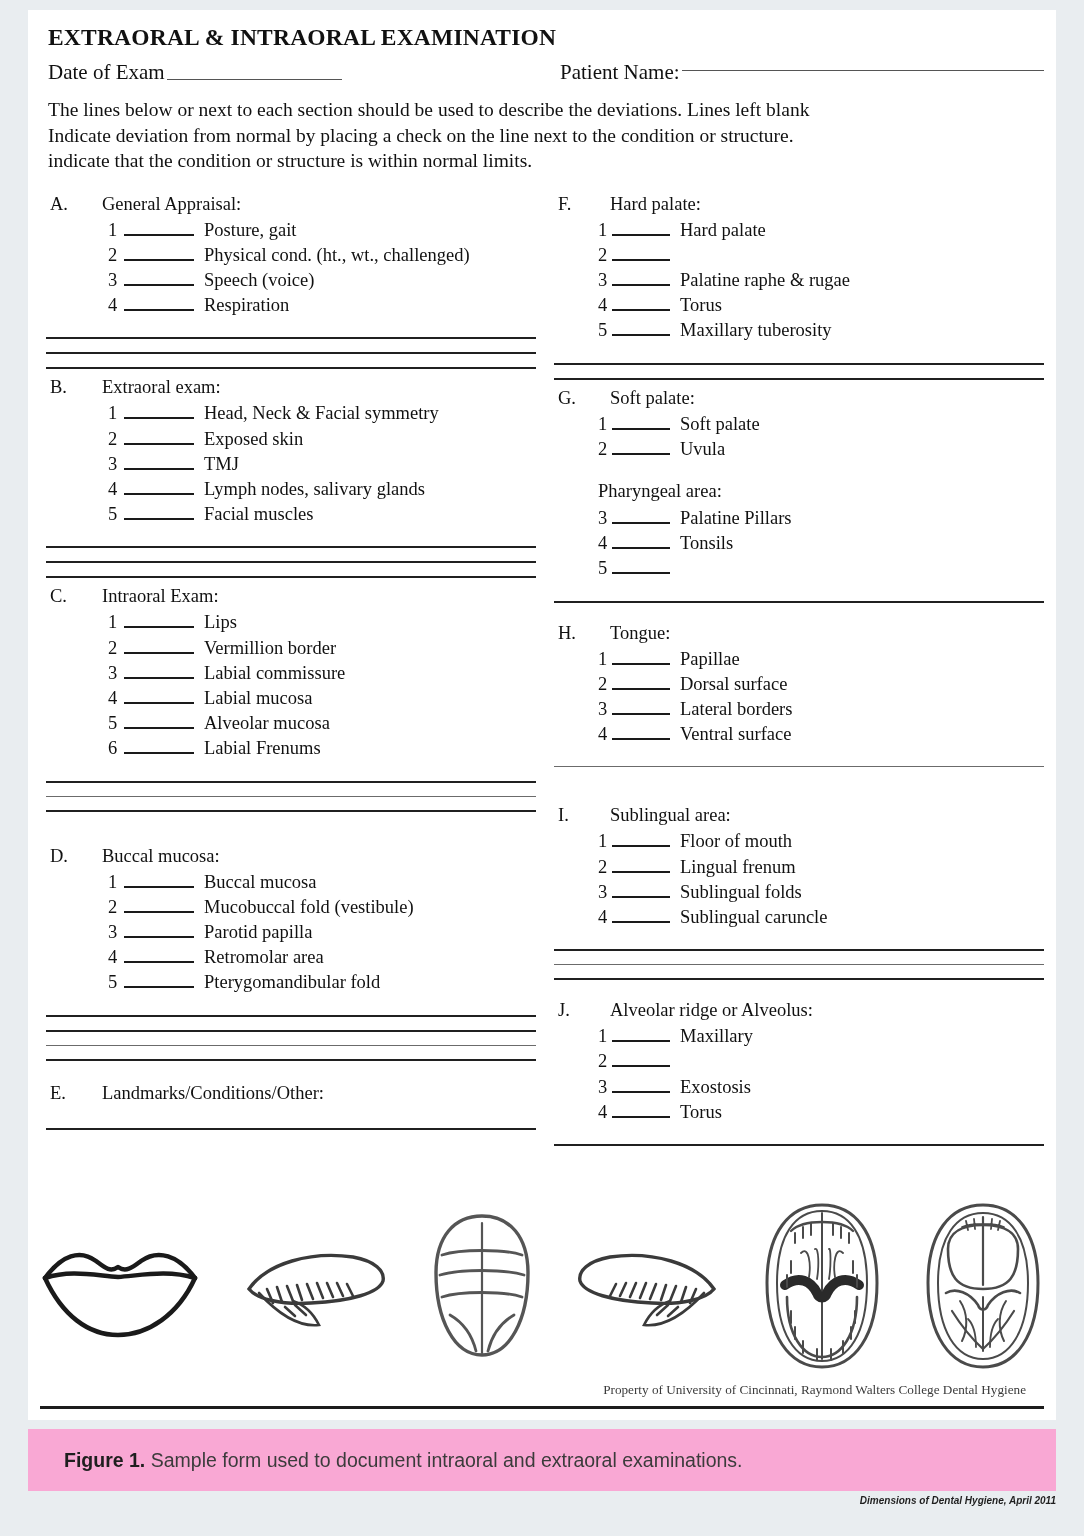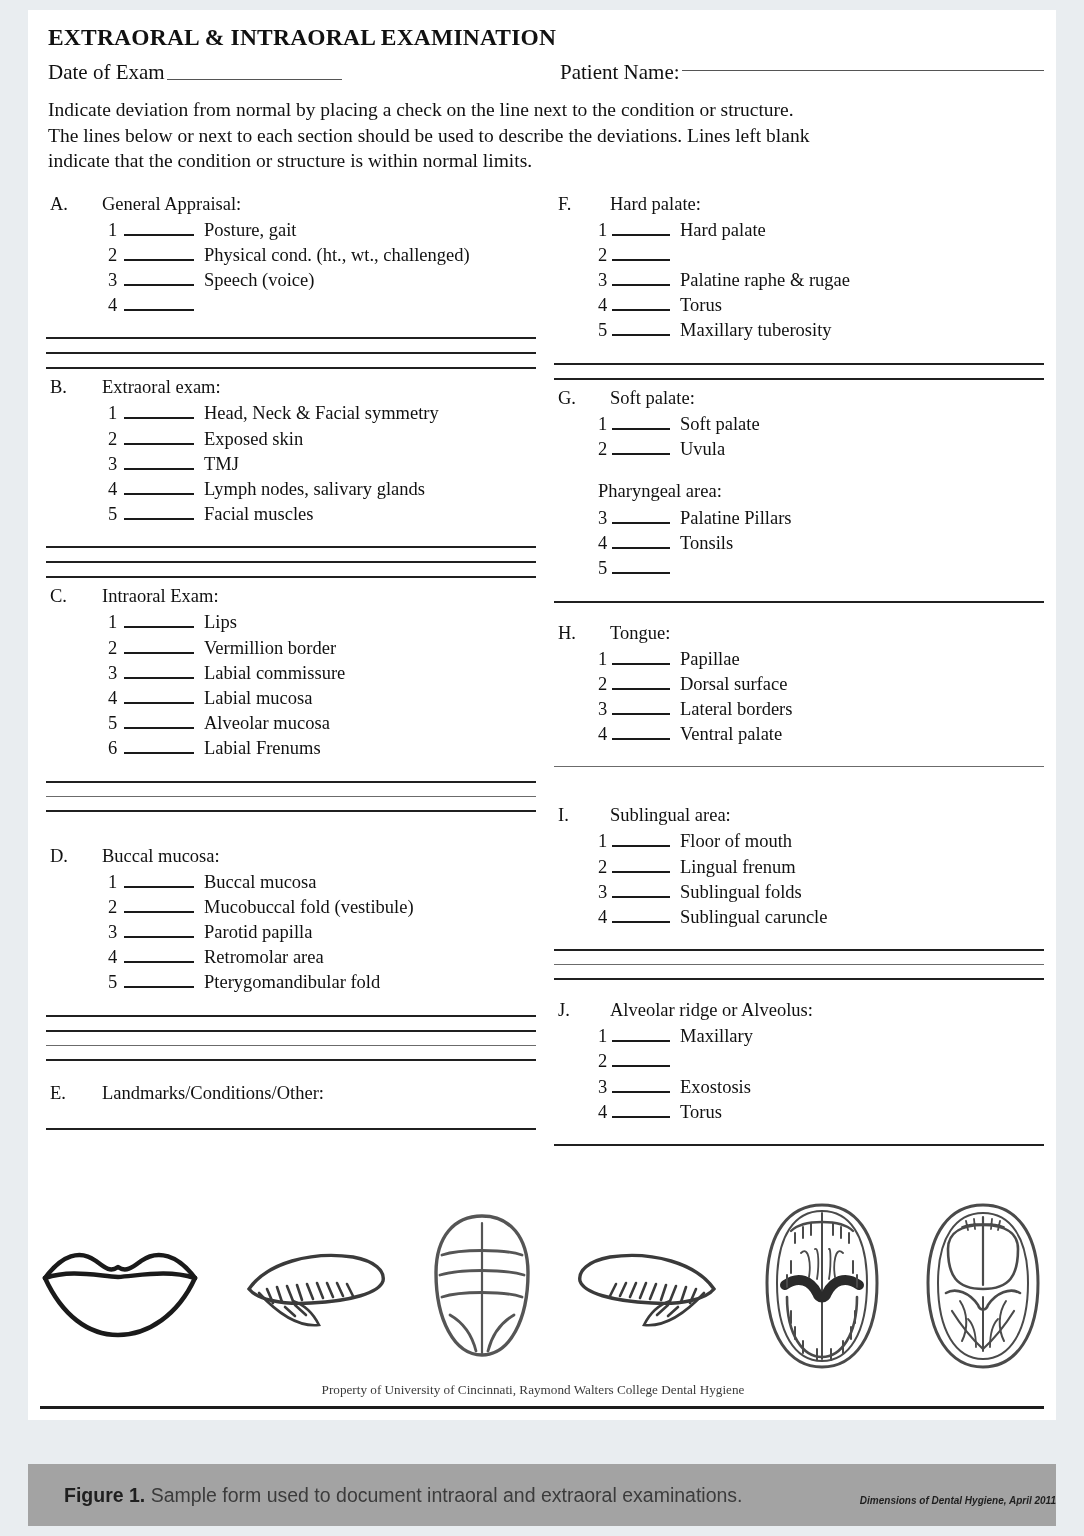--- a/index.html
+++ b/index.html
@@ -78,33 +78,33 @@
 
   
   .illus{
     position:absolute;left:12px;right:12px;top:1185px;height:185px;
   }
   .illus-row{display:flex;align-items:center;justify-content:space-between;height:185px;}
   .fig{flex:none;}
 
   .property{
     position:absolute;left:12px;right:12px;top:1372px;
-    text-align:center;font-size:13.2px;color:#3a3a3a;
+    text-align:right;font-size:13.2px;color:#3a3a3a;
     font-family:"Liberation Serif",serif;
   }
   .property .ptext{padding-right:18px;}
   .bottom-rule{
     position:absolute;left:12px;right:12px;top:1396px;
     border-bottom:3px solid #1c1c1c;
   }
 
   
   .caption{
-    position:absolute;left:28px;top:1464px;width:1028px;height:62px;
-    background:#a3a3a3;display:flex;align-items:center;
+    position:absolute;left:28px;top:1429px;width:1028px;height:62px;
+    background:#f9a8d4;display:flex;align-items:center;
     font-family:"Liberation Sans", sans-serif;font-size:19.5px;color:#3b3b3b;
   }
   .caption .inner-cap{padding-left:36px;}
   .caption b{color:#1f1f1f;}
 
   .journal{
     position:absolute;right:28px;top:1495px;
     font-family:"Liberation Sans", sans-serif;
     font-size:10px;font-style:italic;font-weight:bold;color:#1f1f1f;
   }
@@ -122,22 +122,22 @@
       <div class="idrow">
         <span class="lbl">Date of Exam</span>
         <span class="rule-fill date-rule"></span>
         <span class="pat-wrap">
           <span class="lbl">Patient Name:</span>
           <span class="rule-fill pat-rule"></span>
         </span>
       </div>
 
       <div class="instructions">
+        <div>The lines below or next to each section should be used to describe the deviations.  Lines left blank</div>
         <div>Indicate deviation from normal by placing a check on the line next to the condition or structure.</div>
-        <div>The lines below or next to each section should be used to describe the deviations.  Lines left blank</div>
         <div>indicate that the condition or structure is within normal limits.</div>
       </div>
 
       <div class="cols">
 
         <div class="col left">
 
           <div class="sec">
             <div class="sec-head">
               <span class="sec-letter">A.</span>
@@ -155,20 +155,21 @@
                 <span class="txt">Physical cond. (ht., wt., challenged)</span>
               </li>
               <li class="item">
                 <span class="num">3</span>
                 <span class="blank"></span>
                 <span class="txt">Speech (voice)</span>
               </li>
               <li class="item">
                 <span class="num">4</span>
                 <span class="blank"></span>
+                <span class="txt">Respiration</span>
               </li>
             </ul>
             <div class="sp"></div>
             <div class="wrule thick"></div>
             <div class="sp-sm"></div>
             <div class="wrule thick"></div>
             <div class="sp-sm"></div>
             <div class="wrule thick"></div>
           </div>
 
@@ -415,21 +416,21 @@
                 <span class="txt">Dorsal surface</span>
               </li>
               <li class="item">
                 <span class="num">3</span>
                 <span class="blank"></span>
                 <span class="txt">Lateral borders</span>
               </li>
               <li class="item">
                 <span class="num">4</span>
                 <span class="blank"></span>
-                <span class="txt">Ventral palate</span>
+                <span class="txt">Ventral surface</span>
               </li>
             </ul>
             <div class="sp"></div>
             <div class="wrule"></div>
           </div>
 
           <div style="height:38px"></div>
 
           <div class="sec">
             <div class="sec-head">

